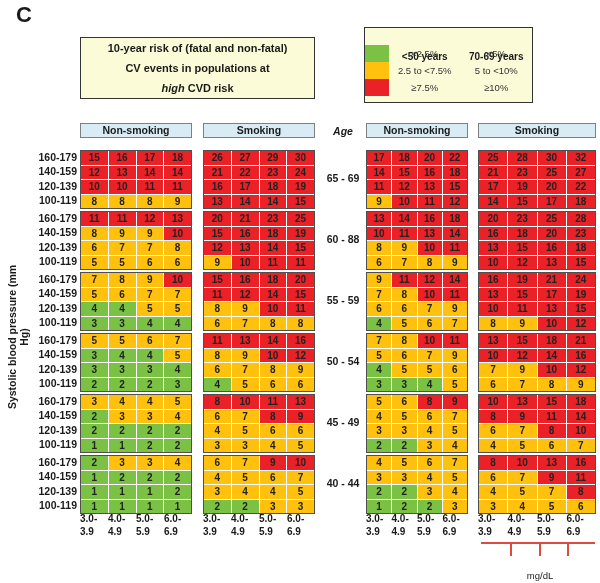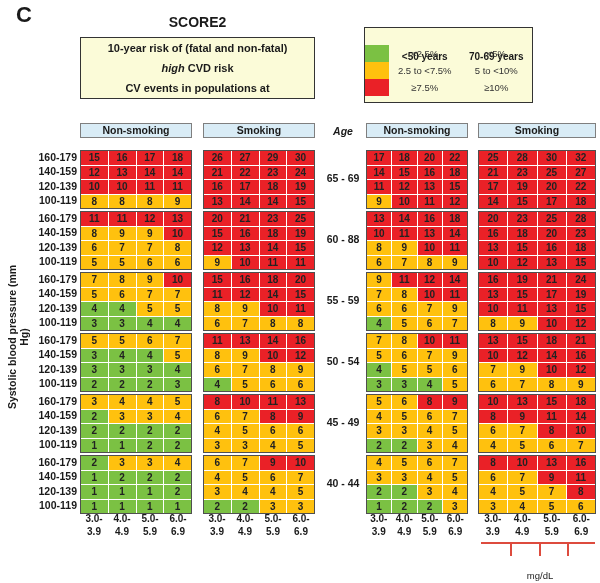--- a/index.html
+++ b/index.html
@@ -21,41 +21,40 @@
     font-size:10.5px;font-weight:bold;line-height:13px;box-sizing:border-box;}
   .age-hdr{left:321px;top:125px;width:44px;text-align:center;font-size:10.5px;font-weight:bold;font-style:italic;}
   .riskgrid{position:absolute;display:grid;grid-template-columns:repeat(4,1fr);grid-template-rows:repeat(4,1fr);
     gap:1px;background:#fff;border:1px solid #4f4f4f;box-sizing:border-box;}
   .cell{display:flex;align-items:center;justify-content:center;font-size:10px;font-weight:bold;color:#222;}
   .bp-label{position:absolute;left:0;width:77px;height:14.25px;line-height:14.25px;text-align:right;
     font-size:10.5px;font-weight:bold;}
   .age-label{position:absolute;left:321px;width:44px;height:14px;line-height:14px;text-align:center;
     font-size:10.5px;font-weight:bold;}
   .xlabels{position:absolute;display:flex;font-size:10px;font-weight:bold;}
-  .xlabels span{flex:1;text-align:center;}
+  .xlabels span{flex:1;}
   .y-axis-label{left:-62px;top:325px;width:160px;text-align:center;font-size:10.5px;font-weight:bold;
     transform:rotate(-90deg);transform-origin:center;}
   .x-axis-label{left:130px;top:546px;width:300px;text-align:center;font-size:10.5px;font-weight:bold;}
   .ruler-line{left:481px;top:542px;width:114px;height:2px;background:#DD4B3E;}
   .ruler-tick{top:542px;width:2px;height:14px;background:#DD4B3E;}
   .ruler-num{top:556px;width:30px;text-align:right;font-size:15px;color:#222;margin-top:31px;}
   .ruler-unit{left:518px;top:570px;width:44px;text-align:center;font-size:9.5px;color:#222;}
 </style>
 </head>
 <body>
 
 <div class="canvas" id="grid-root">
 
   <div class="abs panel-label">C</div>
-  <div class="abs chart-title">SCORE2</div>
 
   <div class="abs risk-box">
     <div>10-year risk of (fatal and non-fatal)</div>
+    <div>CV events in populations at</div>
     <div><span style="font-style:italic">high</span><span> CVD risk</span></div>
-    <div>CV events in populations at</div>
   </div>
 
   <div class="abs legend-box">
     <div></div>
     <div class="hdr">&lt;50 years</div>
     <div class="hdr">70-69 years</div>
     <div class="swatch" style="background: rgb(123, 193, 67);"></div>
     <div class="val">&lt;2.5%</div>
     <div class="val">&lt;5%</div>
     <div class="swatch" style="background: rgb(255, 193, 14);"></div>

